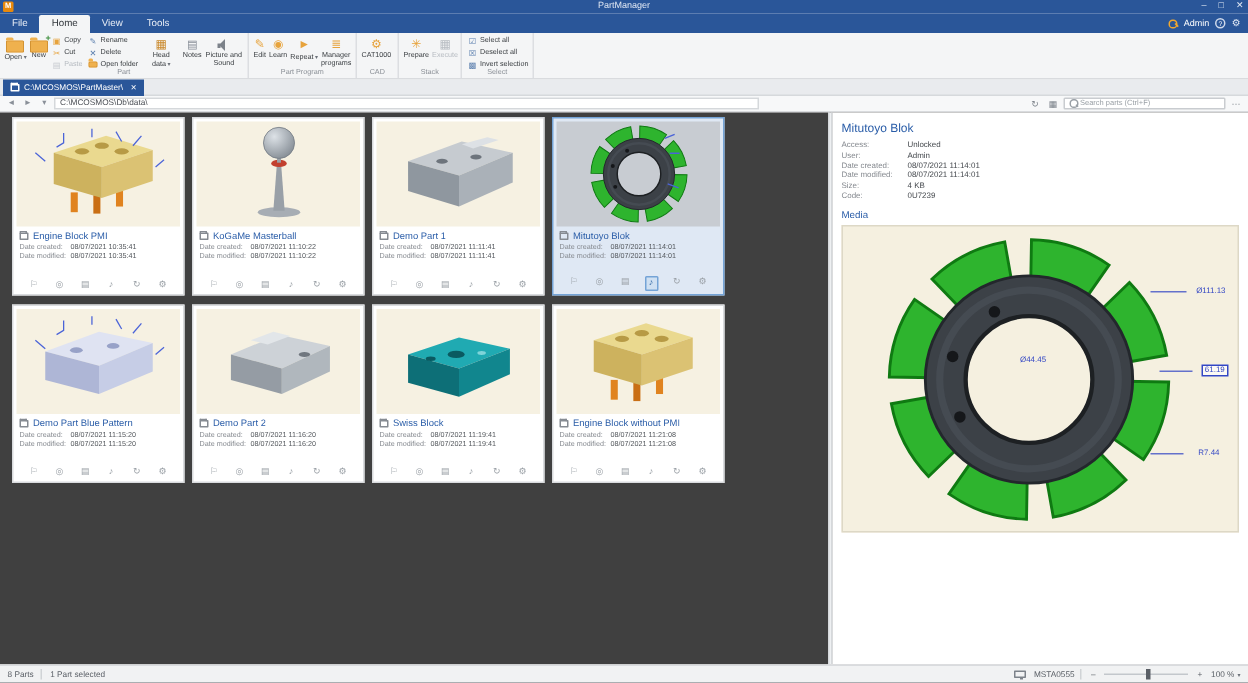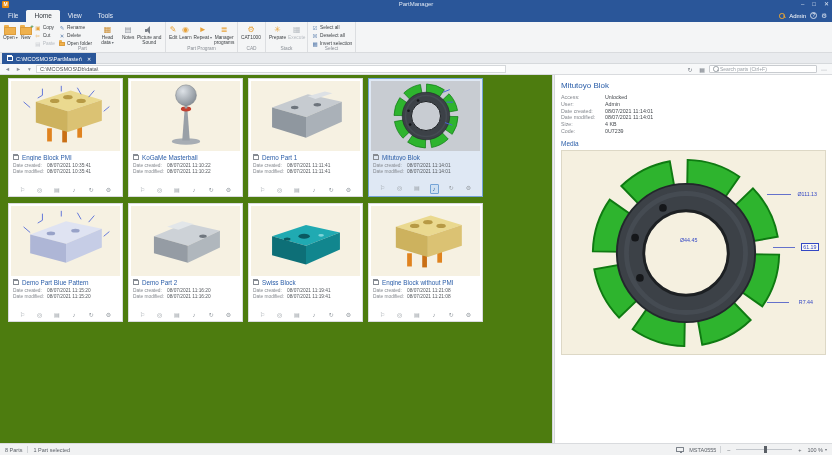--- a/index.html
+++ b/index.html
@@ -65,21 +65,21 @@
 .nav-spacer{flex:1}
 .toolbtn{width:10px;height:9px;text-align:center;line-height:9px;color:#7c828a;font-size:6px;border:1px solid transparent;cursor:pointer}
 .searchbox{width:108px;height:8.5px;background:#fff;border:1px solid #c9ccd0;border-radius:1px;display:flex;align-items:center;gap:2px;padding:0 3px}
 .mag{width:5px;height:5.5px;position:relative;flex:0 0 auto}
 .mag::before{content:'';position:absolute;top:0;left:0;width:3.5px;height:3.5px;border:1px solid #9aa0a6;border-radius:50%}
 .mag::after{content:'';position:absolute;left:3.8px;top:4px;width:2px;height:1px;background:#9aa0a6;transform:rotate(45deg)}
 .searchbox input{border:none;outline:none;font-size:5px;color:#6c727a;width:100%;background:transparent;font-family:inherit}
 .searchbox input::placeholder{color:#9aa0a6}
 
 
-.content{position:absolute;top:75px;left:0;right:0;bottom:12px;background:#4d7c0f;display:flex}
+.content{position:absolute;top:75px;left:0;right:0;bottom:12px;background:#404040;display:flex}
 .gridpane{width:552px;padding:3px 0 0 8px;overflow:hidden}
 .grid{display:grid;grid-template-columns:repeat(4,115px);grid-auto-rows:119px;gap:6px 5px}
 .card{border:1px solid #d9dbde;background:#fff;display:flex;flex-direction:column;cursor:pointer}
 .card.selected{background:#dfe8f4;border-color:#74a3d6}
 .thumb{height:70px;margin:2px 2px 1px;background:#f6f1e2;display:flex;align-items:center;justify-content:center;overflow:hidden}
 .card.selected .thumb{background:#c8ccd2}
 .cname{display:flex;align-items:center;gap:3px;padding:1px 4px 0;height:10px}
 .cname-text{font-size:6.3px;color:#2a5da8;white-space:nowrap;overflow:hidden}
 .cmeta{padding:1px 4px 0;font-size:4.8px;line-height:6px}
 .mrow{display:flex}

